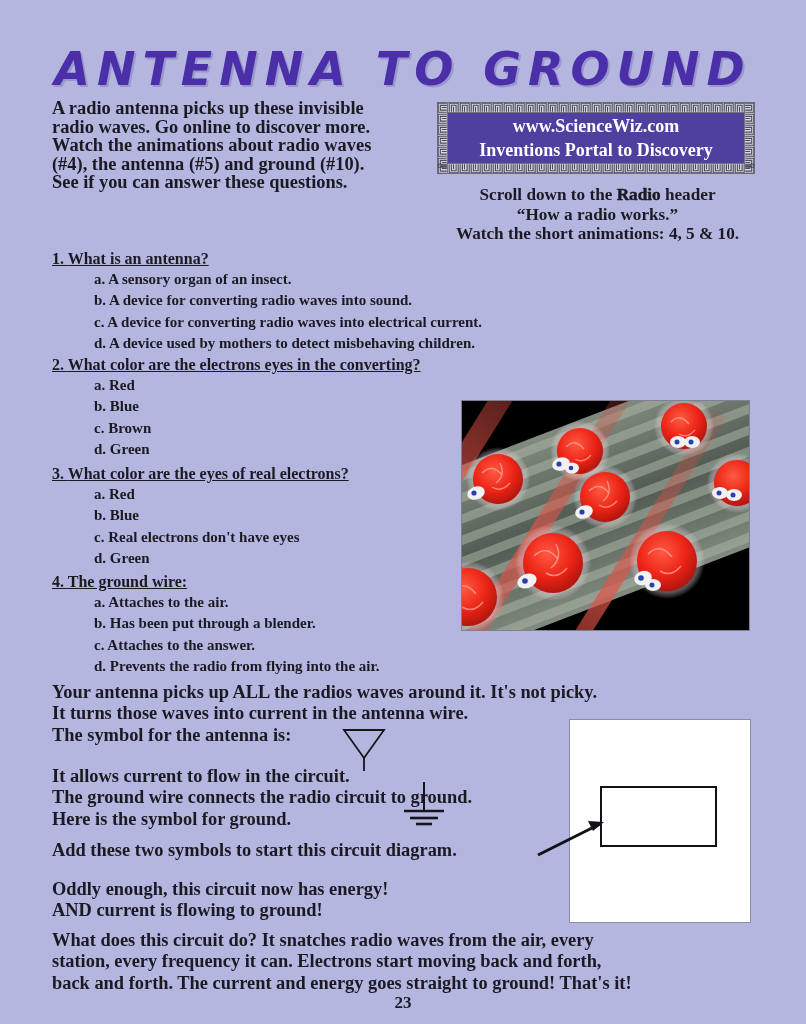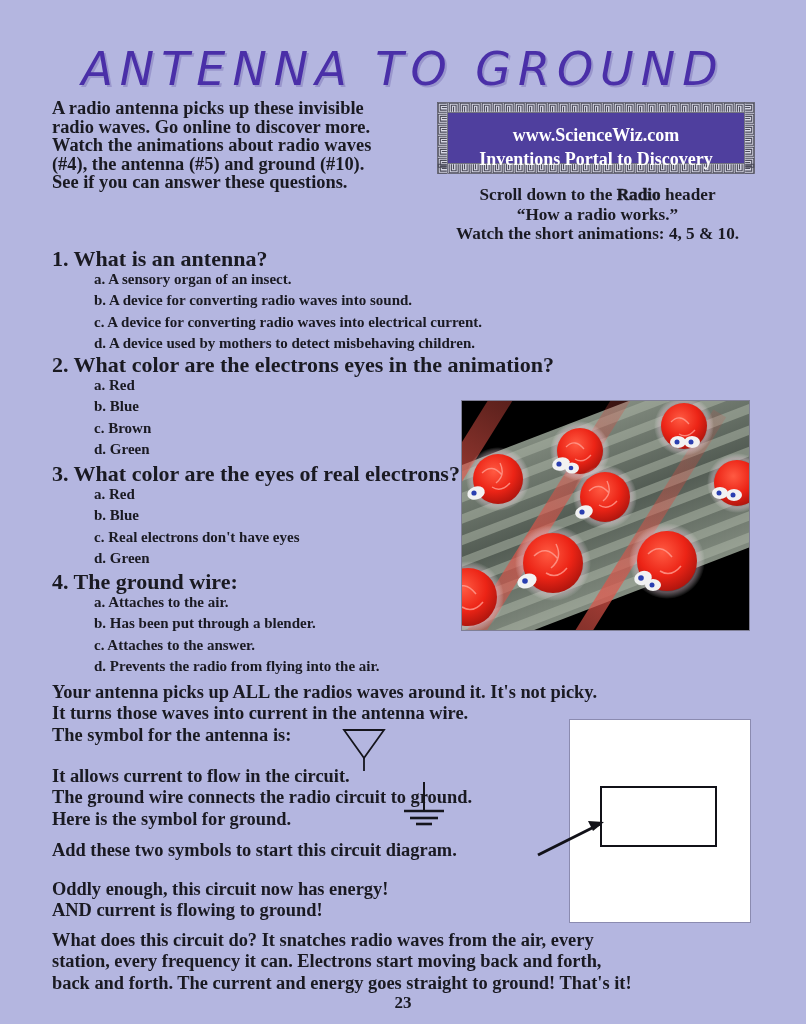--- a/index.html
+++ b/index.html
@@ -21,21 +21,21 @@
   }
 
   
   .title {
     position: absolute;
     left: 0;
     top: 42px;
     width: 806px;
     text-align: center;
     font-family: "DejaVu Sans", sans-serif;
-    font-weight: normal;
+    font-weight: bold;
     font-style: italic;
     font-size: 46px;
     letter-spacing: 7px;
     color: #4a2fa8;
     text-shadow: 2px 2px 0 rgba(120,110,180,0.45);
     white-space: nowrap;
   }
 
   
   .intro {
@@ -79,45 +79,46 @@
     left: 11px;
     top: 11px;
     width: 296px;
     height: 50px;
     background: #4f3f9e;
     color: #ffffff;
     text-align: center;
     font-weight: bold;
     font-size: 18px;
     line-height: 24px;
-    padding-top: 10px;
+    padding-top: 1px;
     box-sizing: border-box;
     white-space: nowrap;
   }
 
   .sw-caption {
     position: absolute;
     left: 425px;
     top: 185px;
     width: 345px;
     text-align: center;
     font-size: 17.2px;
     font-weight: bold;
     line-height: 19.6px;
     white-space: nowrap;
   }
   .sw-caption b { font-weight: bold; -webkit-text-stroke: 0.45px #1a1a22; }
 
   
   .q-block { position: absolute; left: 52px; width: 700px; }
   .q-head {
-    font-size: 22px;
+    font-size: 16px;
     font-weight: bold;
     line-height: 21px;
     white-space: nowrap;
+    text-decoration: underline;
   }
   .q-opt {
     font-size: 15px;
     font-weight: bold;
     line-height: 21.4px;
     margin-left: 42px;
     white-space: nowrap;
   }
 
   
@@ -334,21 +335,21 @@
     </div>
     <div class="q-opt">a. A sensory organ of an insect.</div>
     <div class="q-opt">b. A device for converting radio waves into sound.</div>
     <div class="q-opt">c. A device for converting radio waves into electrical current.</div>
     <div class="q-opt">d. A device used by mothers to detect misbehaving children.</div>
   </div>
 
   <div class="q-block" style="top:354px;">
     <div class="q-head">
       <span>2.</span>
-      <span>What color are the electrons eyes in the animation?</span>
+      <span>What color are the electrons eyes in the converting?</span>
     </div>
     <div class="q-opt">a. Red</div>
     <div class="q-opt">b. Blue</div>
     <div class="q-opt">c. Brown</div>
     <div class="q-opt">d. Green</div>
   </div>
 
   <div class="q-block" style="top:463px;">
     <div class="q-head">
       <span>3.</span>

